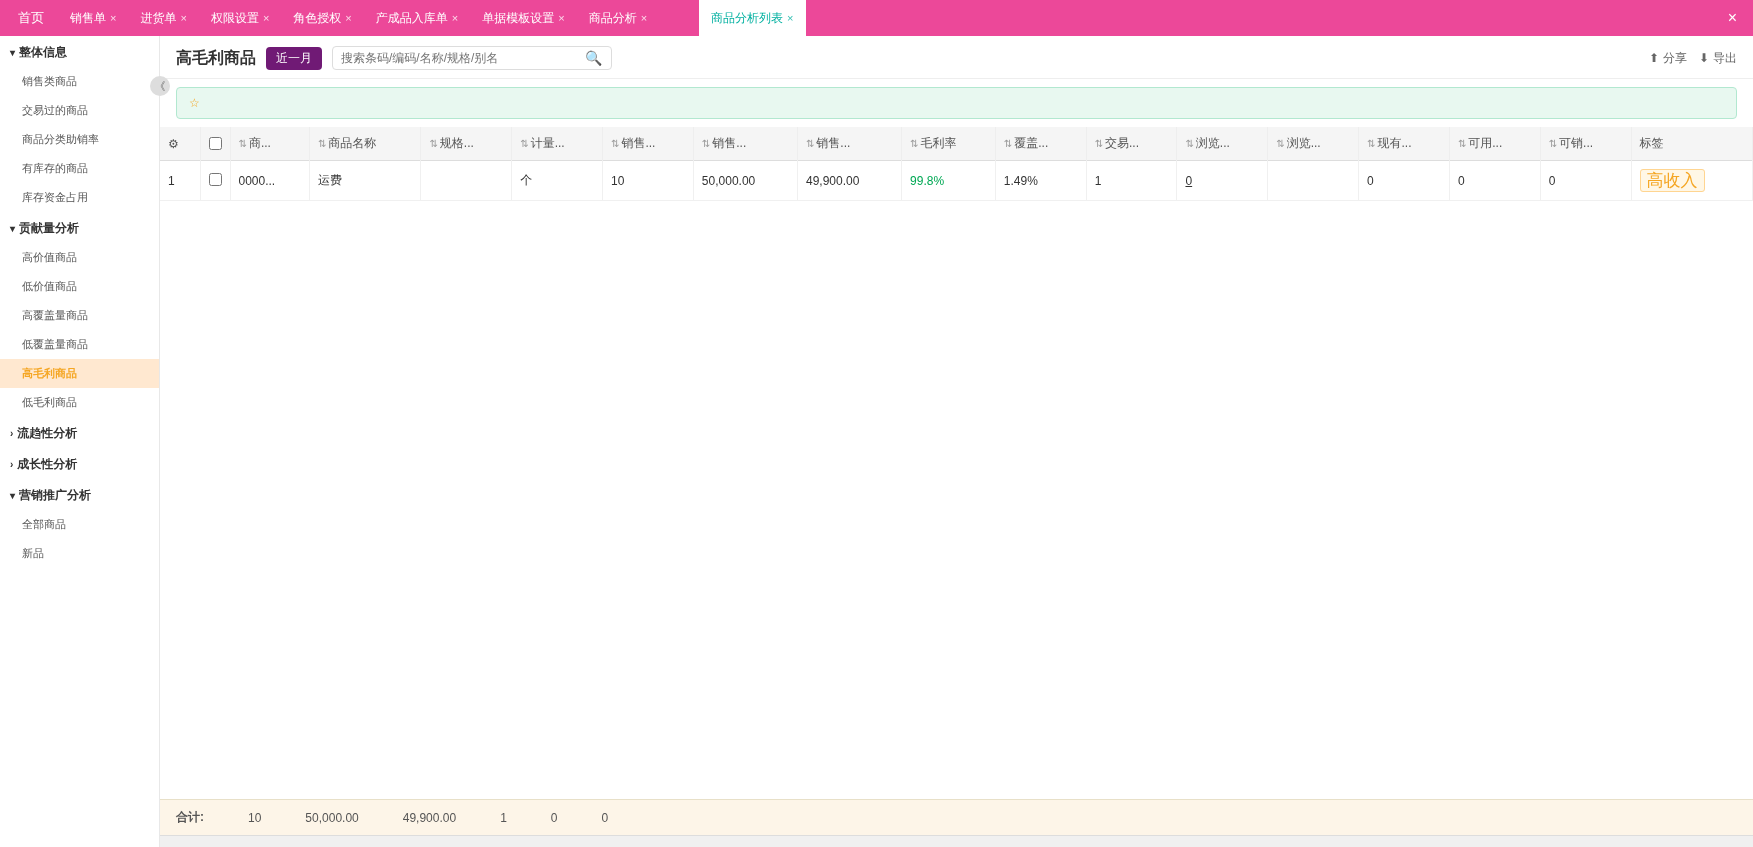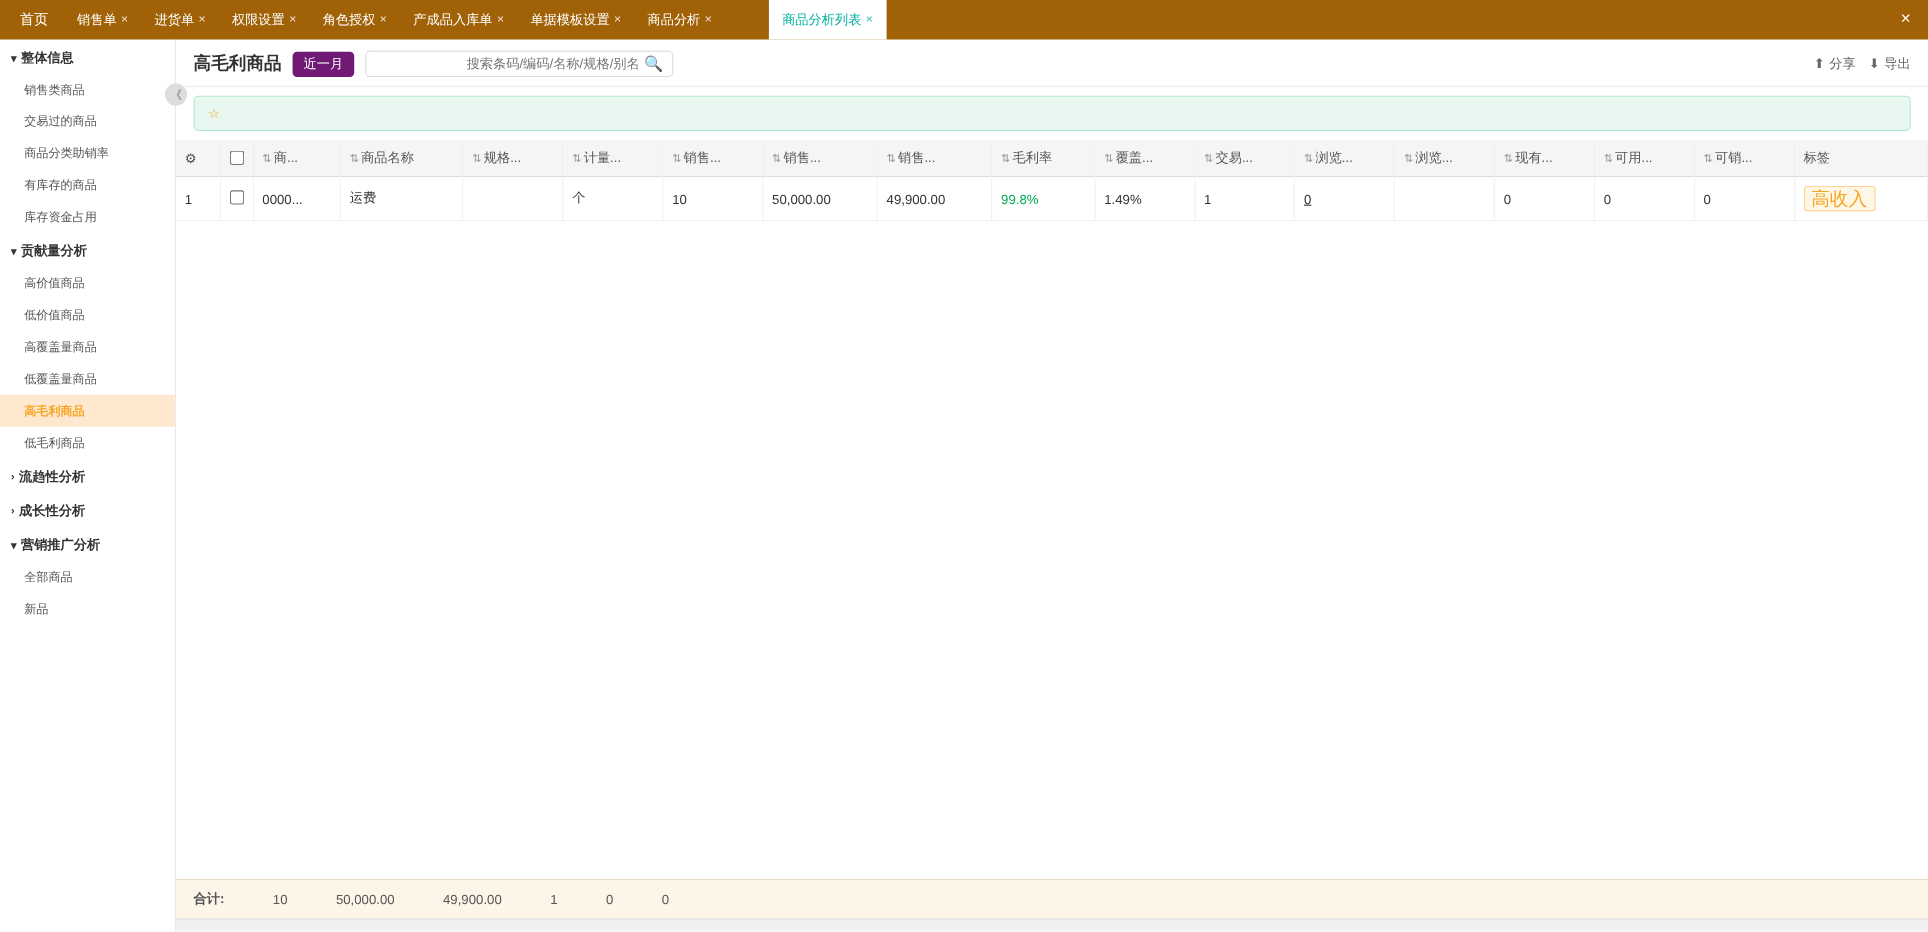--- a/index.html
+++ b/index.html
@@ -1,20 +1,20 @@
 <!DOCTYPE html>
 <html><head>
   <meta charset="utf-8">
   <style>
     * { box-sizing: border-box; margin: 0; padding: 0; font-family: 'Microsoft YaHei', Arial, sans-serif; font-size: 12px; }
     body { background: #f5f5f5; overflow: hidden; height: 847px; display: flex; flex-direction: column; }
 
     
     .top-nav {
-      background: #a16207;
+      background: #ec4899;
       display: flex;
       align-items: center;
       height: 36px;
       padding: 0 4px;
       flex-shrink: 0;
     }
     .nav-tab {
       display: flex;
       align-items: center;
       padding: 0 12px;
@@ -133,21 +133,20 @@
       gap: 4px;
       flex: 1;
       max-width: 280px;
     }
     .search-box input {
       border: none;
       outline: none;
       font-size: 12px;
       width: 100%;
       color: #999;
-      text-align: right;
     }
     .header-actions {
       margin-left: auto;
       display: flex;
       gap: 12px;
     }
     .action-btn {
       display: flex;
       align-items: center;
       gap: 4px;

